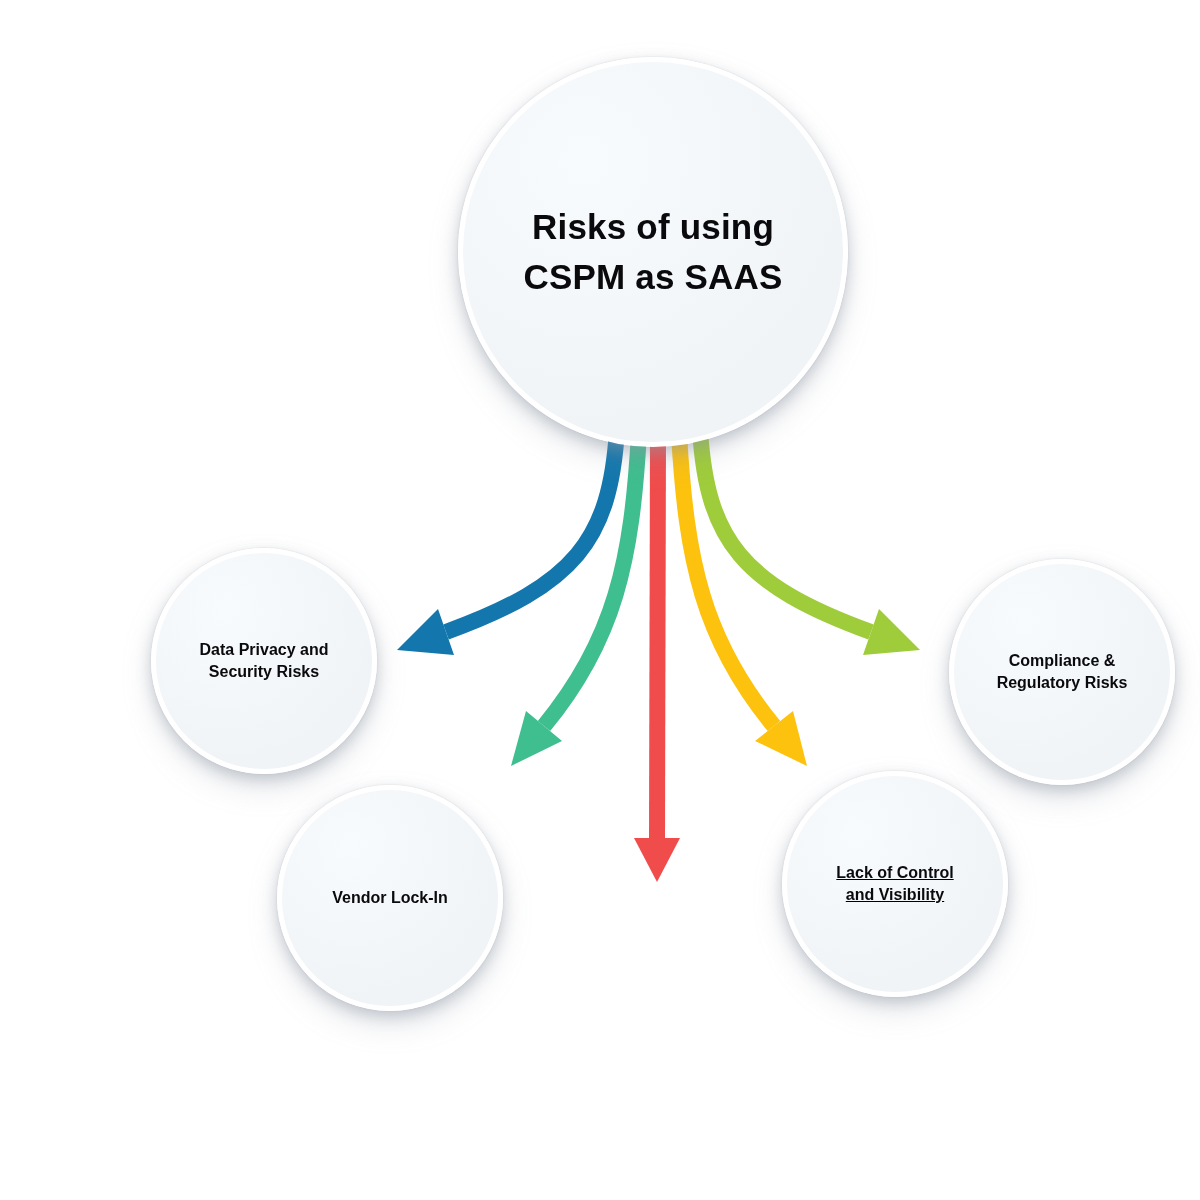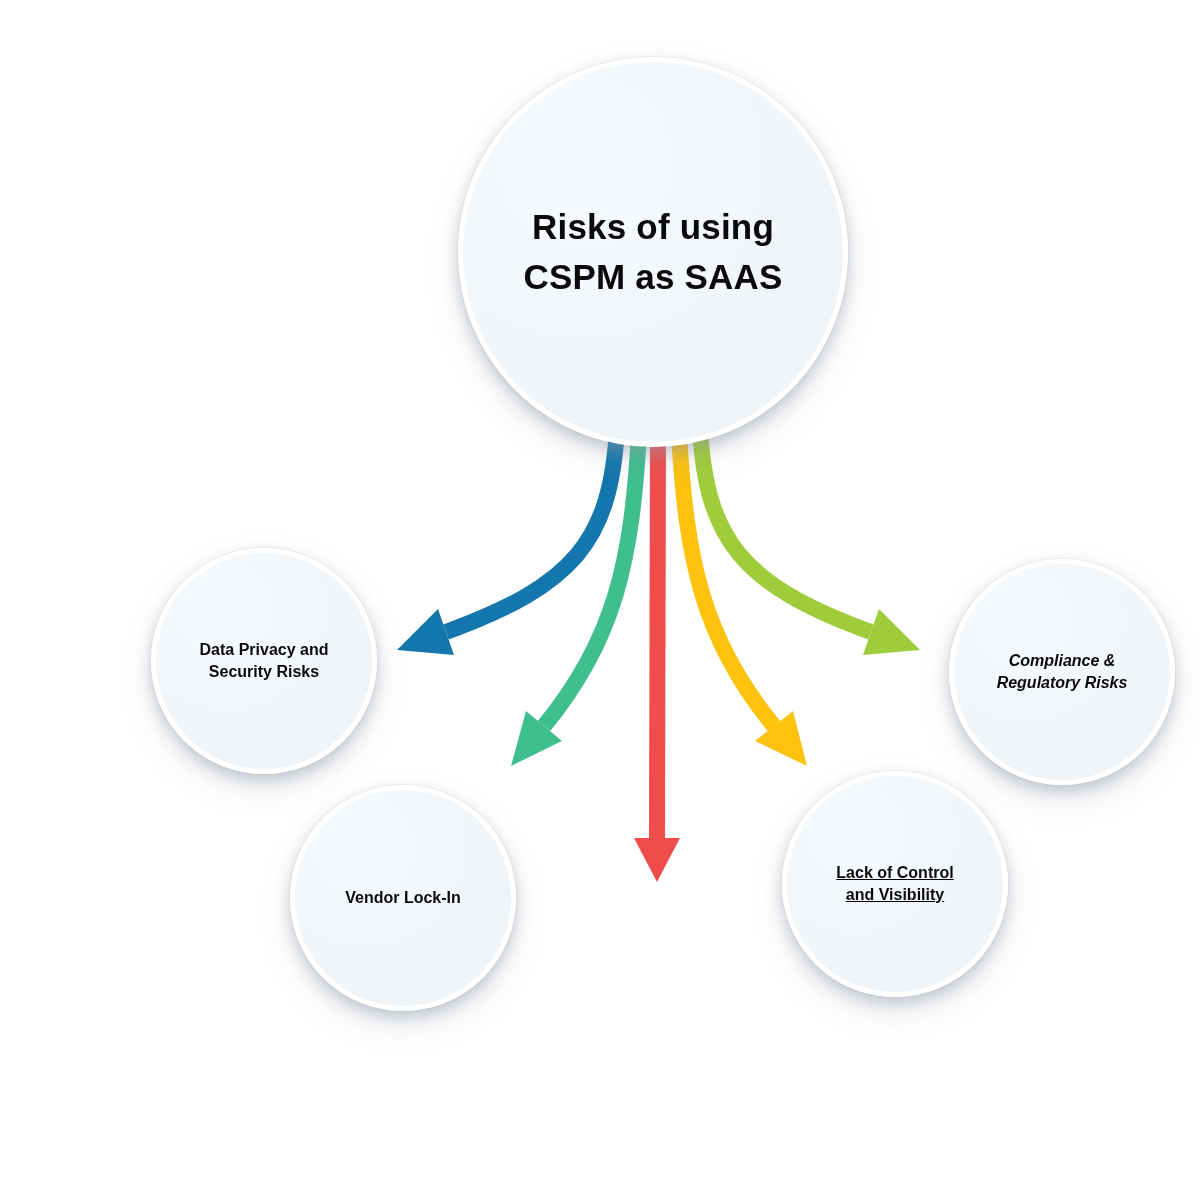--- a/index.html
+++ b/index.html
@@ -56,24 +56,24 @@
   }
   .node-satellite {
     width: 226px;
     height: 226px;
   }
   .node-satellite .label {
     font-size: 16px;
     line-height: 1.36;
   }
   .node-data-privacy   { left: 111px; top: 548px; }
-  .node-vendor-lock-in { left: 250px; top: 785px; }
+  .node-vendor-lock-in { left: 237px; top: 785px; }
   .node-reliance       { left: 488px; top: 900px; }
   .node-lack-control   { left: 742px; top: 771px; text-decoration: underline; }
-  .node-compliance     { left: 909px; top: 559px; font-style: italic; }
+  .node-compliance     { left: 909px; top: 559px; }
 </style>
 </head>
 <body>
 
 <div class="canvas">
 
   <svg class="arrows" viewBox="0 0 1200 1200" aria-hidden="true">
     <g>
       <path class="shaft" d="M 577 430 C 570 540, 535 585, 406 632" stroke="#1377ad"></path>
       <polygon points="357,650 398,609 414,655" fill="#1377ad"></polygon>

